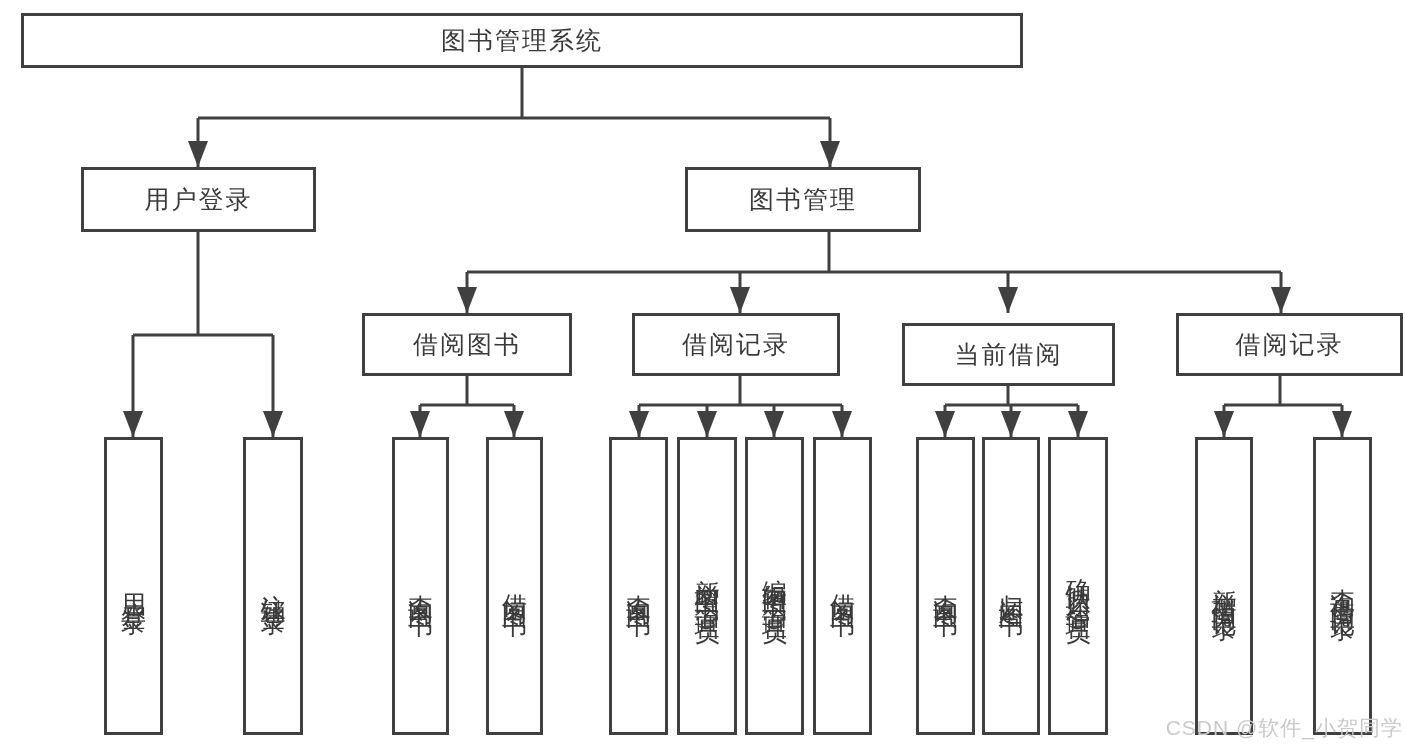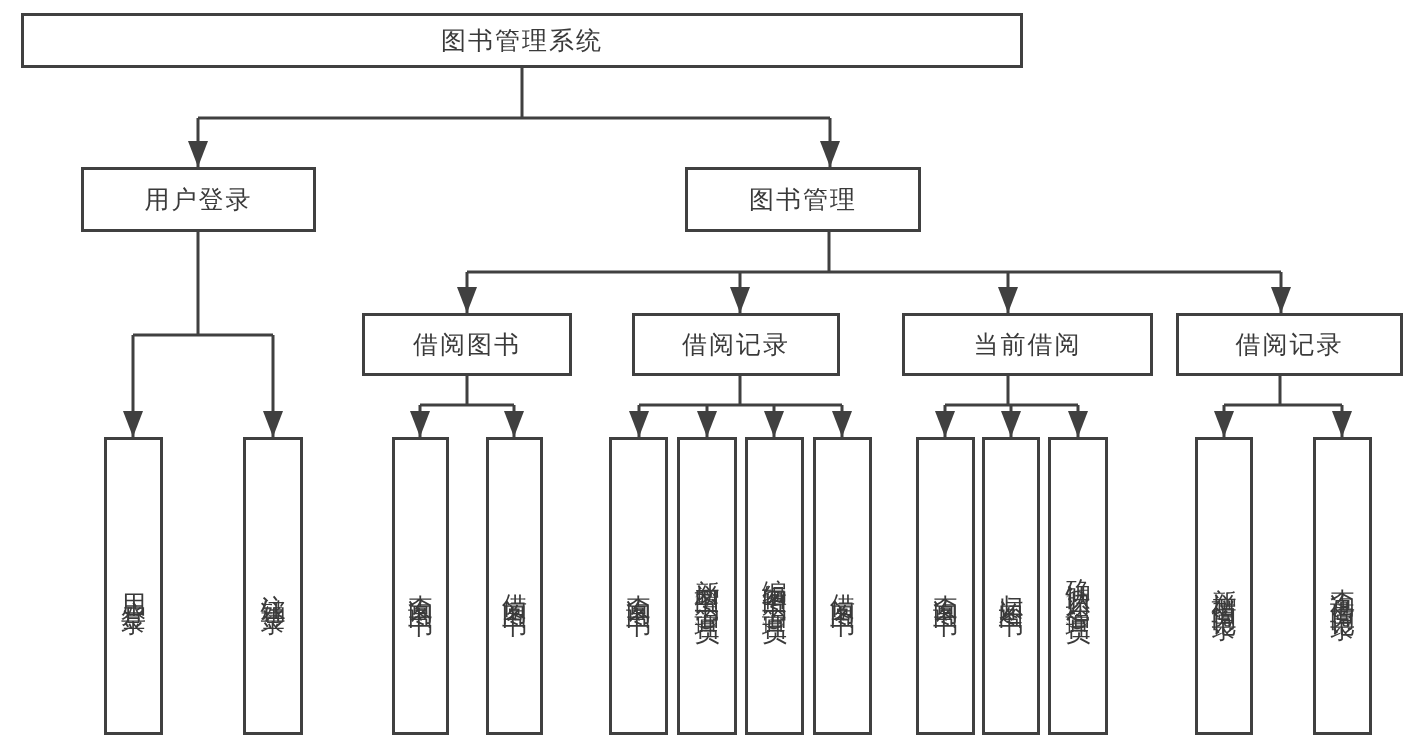--- a/index.html
+++ b/index.html
@@ -92,21 +92,21 @@
   <div class="box h" style="left:685px;top:167px;width:236px;height:65px">
     <span>图书管理</span>
   </div>
 
   <div class="box h" style="left:362px;top:313px;width:210px;height:63px">
     <span>借阅图书</span>
   </div>
   <div class="box h" style="left:632px;top:313px;width:208px;height:63px">
     <span>借阅记录</span>
   </div>
-  <div class="box h" style="left:902px;top:313px;width:251px;height:63px">
+  <div class="box h" style="left:902px;top:323px;width:213px;height:63px">
     <span>当前借阅</span>
   </div>
   <div class="box h" style="left:1176px;top:313px;width:227px;height:63px">
     <span>借阅记录</span>
   </div>
 
   <div class="box v" style="left:104px;top:437px;width:59px;height:298px">
     <span>用户登录</span>
   </div>
   <div class="box v" style="left:243px;top:437px;width:60px;height:298px">
@@ -143,14 +143,15 @@
     <span>确认归还（管理员）</span>
   </div>
 
   <div class="box v" style="left:1195px;top:437px;width:58px;height:298px">
     <span>新增借阅记录</span>
   </div>
   <div class="box v" style="left:1313px;top:437px;width:59px;height:298px">
     <span>查询借阅记录</span>
   </div>
 
+  <div id="watermark">CSDN @软件_小贺同学</div>
 
 </div>
 
 </body></html>

